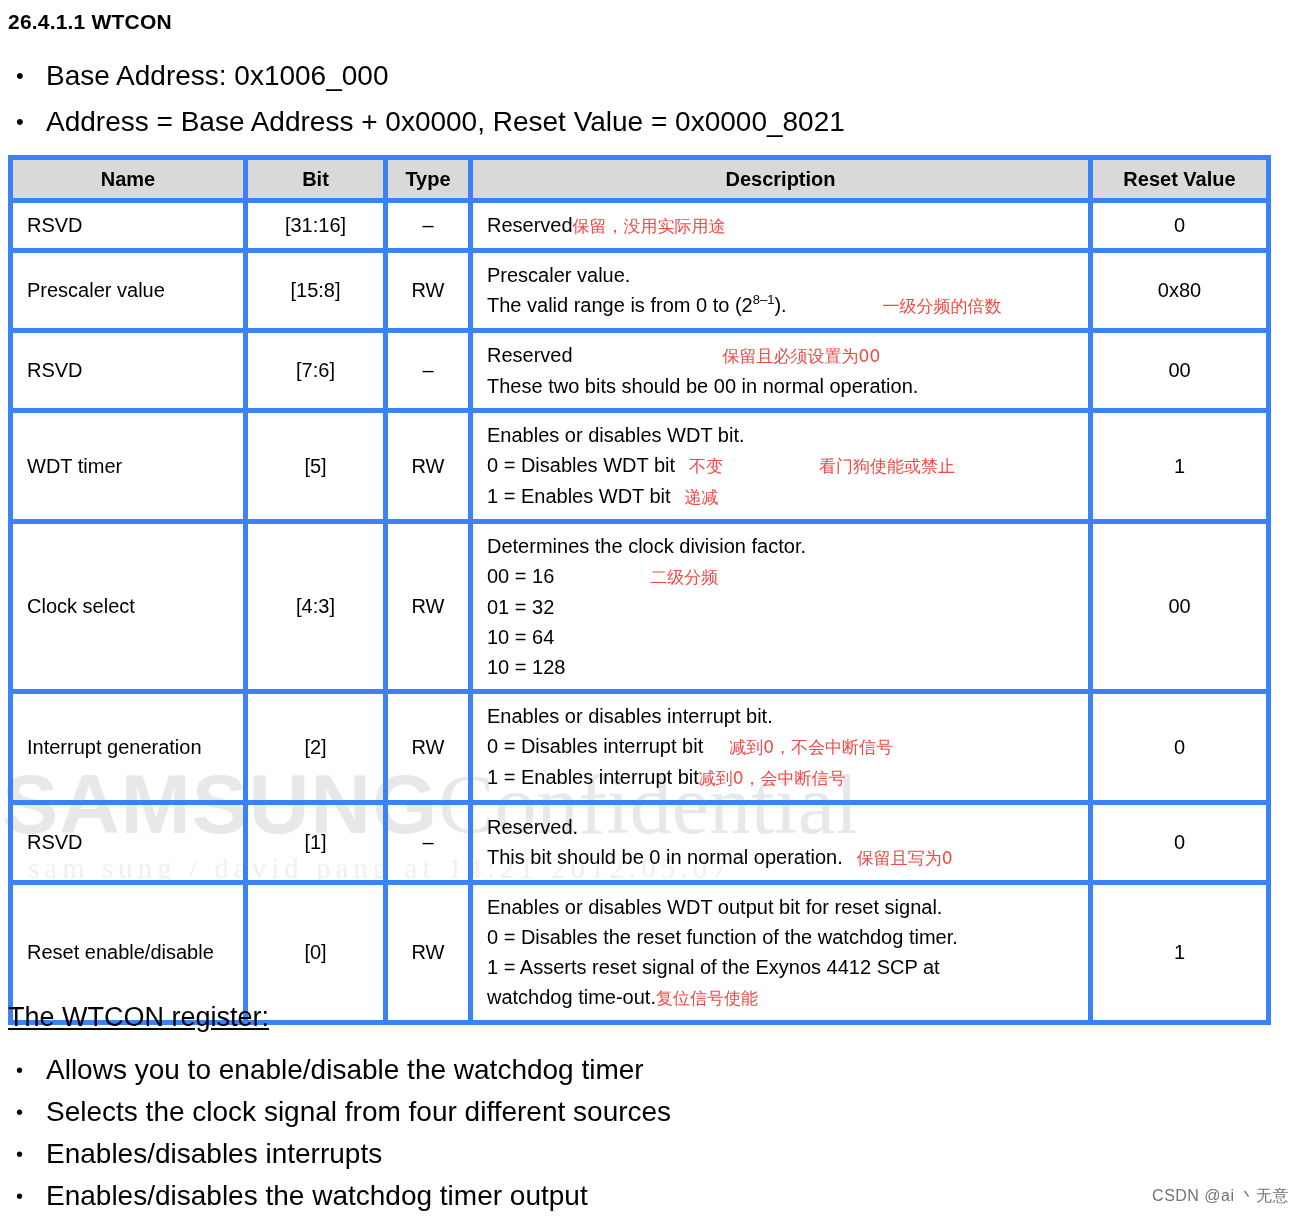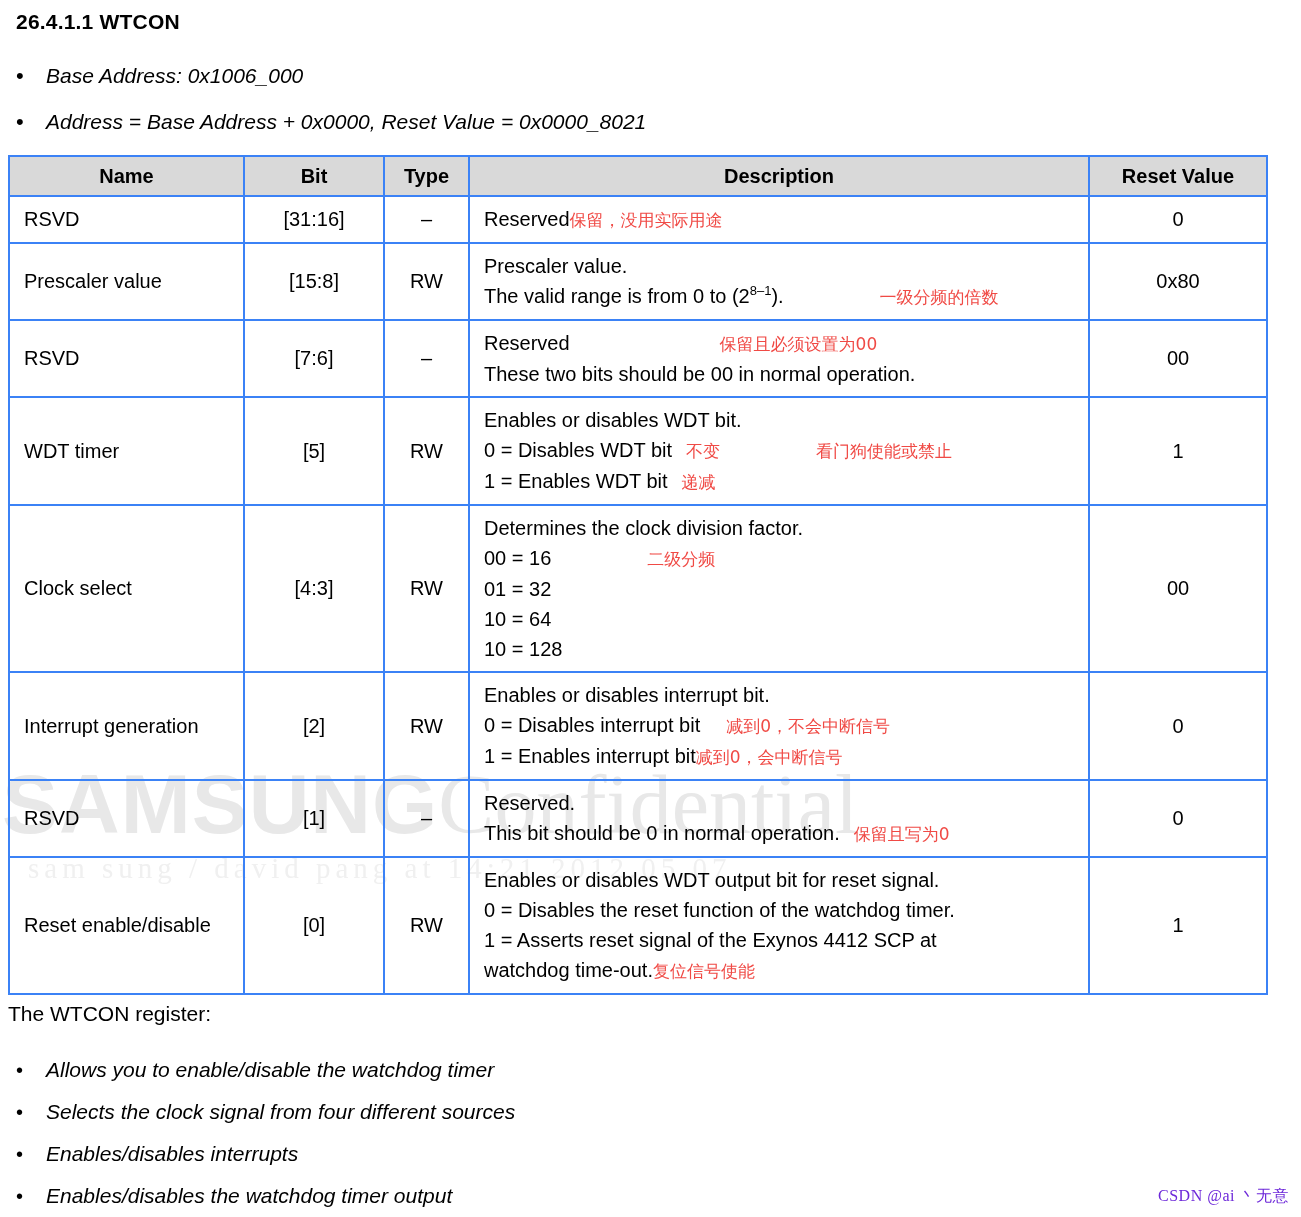--- a/index.html
+++ b/index.html
@@ -47,40 +47,38 @@
     font-size: 29px;
     letter-spacing: 5px;
     color: #f0f0f0;
     white-space: nowrap;
   }
   .wm-csdn {
     position: absolute;
     right: 12px;
     top: 1186px;
     font-size: 16px;
-    color: #6d28d9;
+    color: #737373;
     white-space: nowrap;
     letter-spacing: 0.5px;
-    font-family: Liberation Serif, serif;
   }
 
   
   .content {
     position: relative;
     z-index: 10;
   }
 
   .page-title {
     position: absolute;
     left: 8px;
     top: 10px;
     font-size: 21px;
     font-weight: bold;
     letter-spacing: 0.2px;
-    margin-left: 8px;
   }
 
   .bullet-list-top {
     position: absolute;
     left: 8px;
     top: 62px;
     width: 1260px;
   }
   .bullet-row {
     display: flex;
@@ -90,38 +88,37 @@
   .bullet-dot {
     width: 38px;
     flex: 0 0 38px;
     font-size: 22px;
     line-height: 28px;
     text-align: left;
     padding-left: 8px;
     box-sizing: border-box;
   }
   .bullet-text {
-    font-size: 21px;
+    font-size: 28px;
     line-height: 28px;
     white-space: nowrap;
-    font-style: italic;
   }
 
   
   .reg-table {
     position: absolute;
     left: 8px;
     top: 155px;
     width: 1258px;
     border-collapse: collapse;
     table-layout: fixed;
     background: transparent;
   }
   .reg-table td, .reg-table th {
-    border: 2px solid #3b82f6;
+    border: 5px solid #3b82f6;
     padding: 0;
     vertical-align: middle;
     background: transparent;
   }
   .reg-table thead th {
     background: #d9d9d9;
     font-size: 20px;
     font-weight: bold;
     height: 38px;
     text-align: center;
@@ -168,21 +165,22 @@
   sup {
     font-size: 13px;
     vertical-align: super;
     line-height: 0;
   }
 
   .tail-text {
     position: absolute;
     left: 8px;
     top: 1002px;
-    font-size: 21px;
+    font-size: 27px;
+    text-decoration: underline;
   }
   .bullet-list-bottom {
     position: absolute;
     left: 8px;
     top: 1056px;
     width: 1260px;
   }
   .bullet-list-bottom .bullet-row { margin-bottom: 14px; }
   .bullet-list-bottom .bullet-dot { font-size: 20px; }
 </style>

